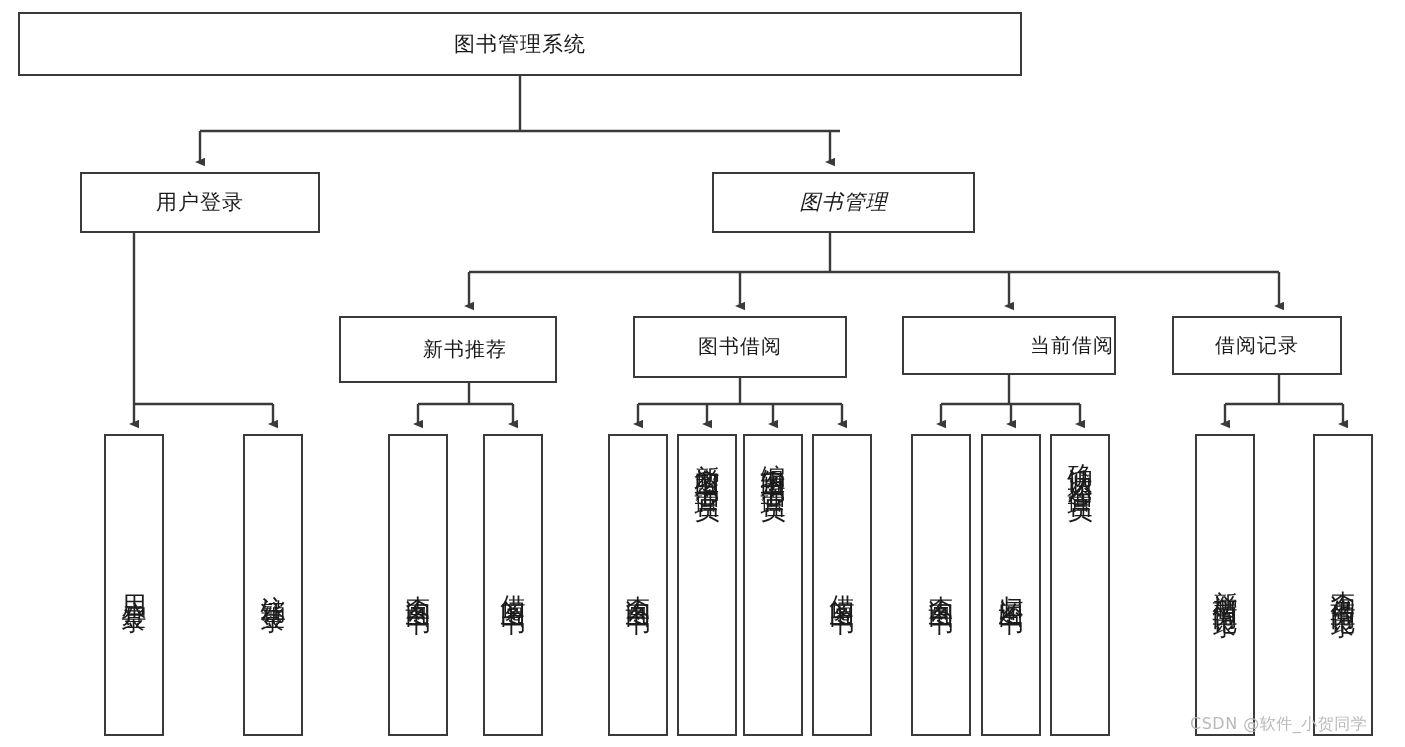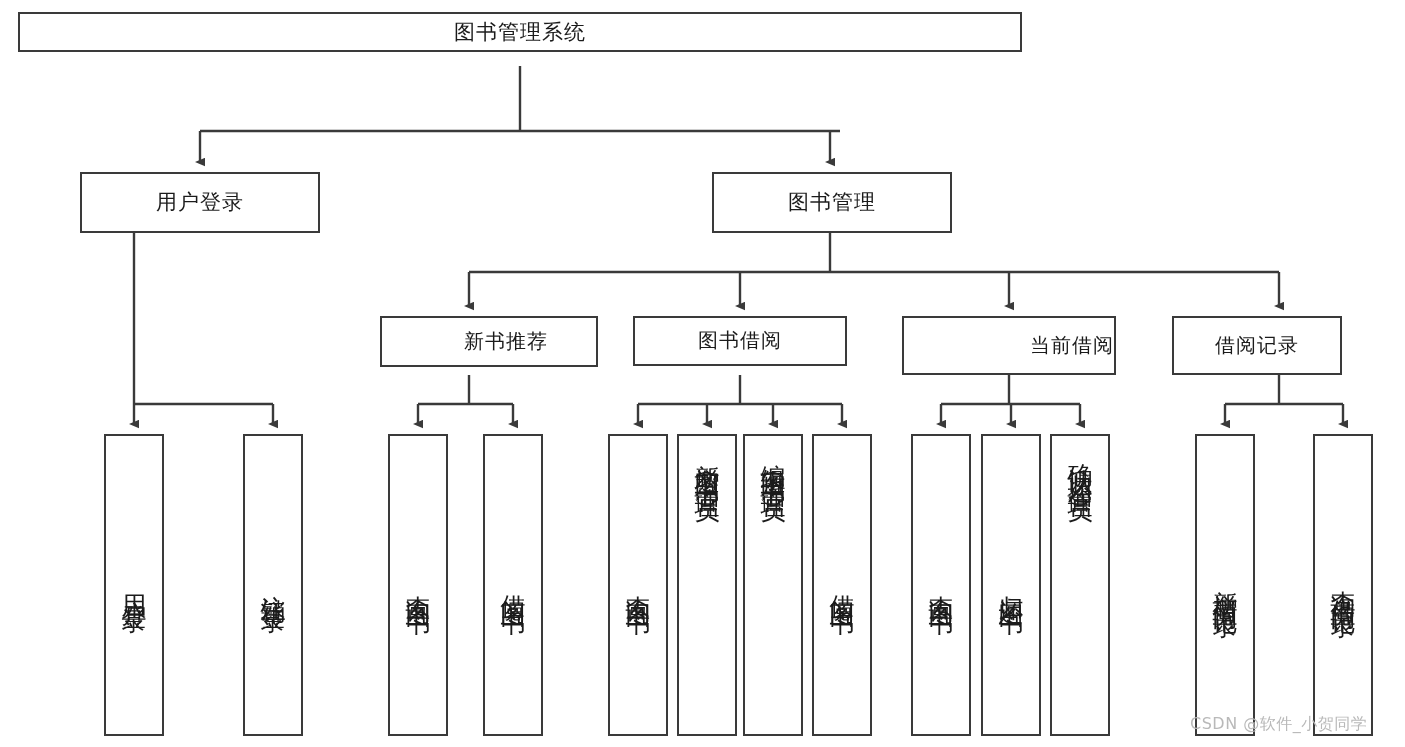--- a/index.html
+++ b/index.html
@@ -107,35 +107,35 @@
       <path d="M1011,404 L1011,424" marker-end="url(#arrow)"></path>
       <path d="M1080,404 L1080,424" marker-end="url(#arrow)"></path>
 
       <path d="M1279,375 L1279,404"></path>
       <path d="M1225,404 L1343,404"></path>
       <path d="M1225,404 L1225,424" marker-end="url(#arrow)"></path>
       <path d="M1343,404 L1343,424" marker-end="url(#arrow)"></path>
     </g>
   </svg>
 
-  <div class="node h" style="left: 18px; top: 12px; width: 1004px; height: 40px; justify-content: center;">
+  <div class="node h" style="left: 18px; top: 12px; width: 1004px; height: 64px; justify-content: center;">
     <span class="txt">图书管理系统</span>
   </div>
 
   <div class="node lvl1" style="left: 80px; top: 172px; width: 240px; height: 61px;">
     <span class="txt">用户登录</span>
   </div>
-  <div class="node lvl1" style="left: 712px; top: 172px; width: 240px; height: 61px;">
+  <div class="node lvl1" style="left: 712px; top: 172px; width: 263px; height: 61px; font-style: italic;">
     <span class="txt">图书管理</span>
   </div>
 
-  <div class="node lvl2" style="left: 380px; top: 316px; width: 218px; height: 51px; padding-left: 34px;">
+  <div class="node lvl2" style="left: 339px; top: 316px; width: 218px; height: 67px; padding-left: 34px;">
     <span class="txt">新书推荐</span>
   </div>
-  <div class="node lvl2" style="left: 633px; top: 316px; width: 214px; height: 50px;">
+  <div class="node lvl2" style="left: 633px; top: 316px; width: 214px; height: 62px;">
     <span class="txt">图书借阅</span>
   </div>
   <div class="node lvl2" style="left: 902px; top: 316px; width: 214px; height: 59px; justify-content: flex-end;">
     <span class="txt">当前借阅</span>
   </div>
   <div class="node lvl2" style="left: 1172px; top: 316px; width: 170px; height: 59px;">
     <span class="txt">借阅记录</span>
   </div>
 
   <div class="node leaf mid" style="left: 104px; top: 434px; width: 60px; height: 302px;">

